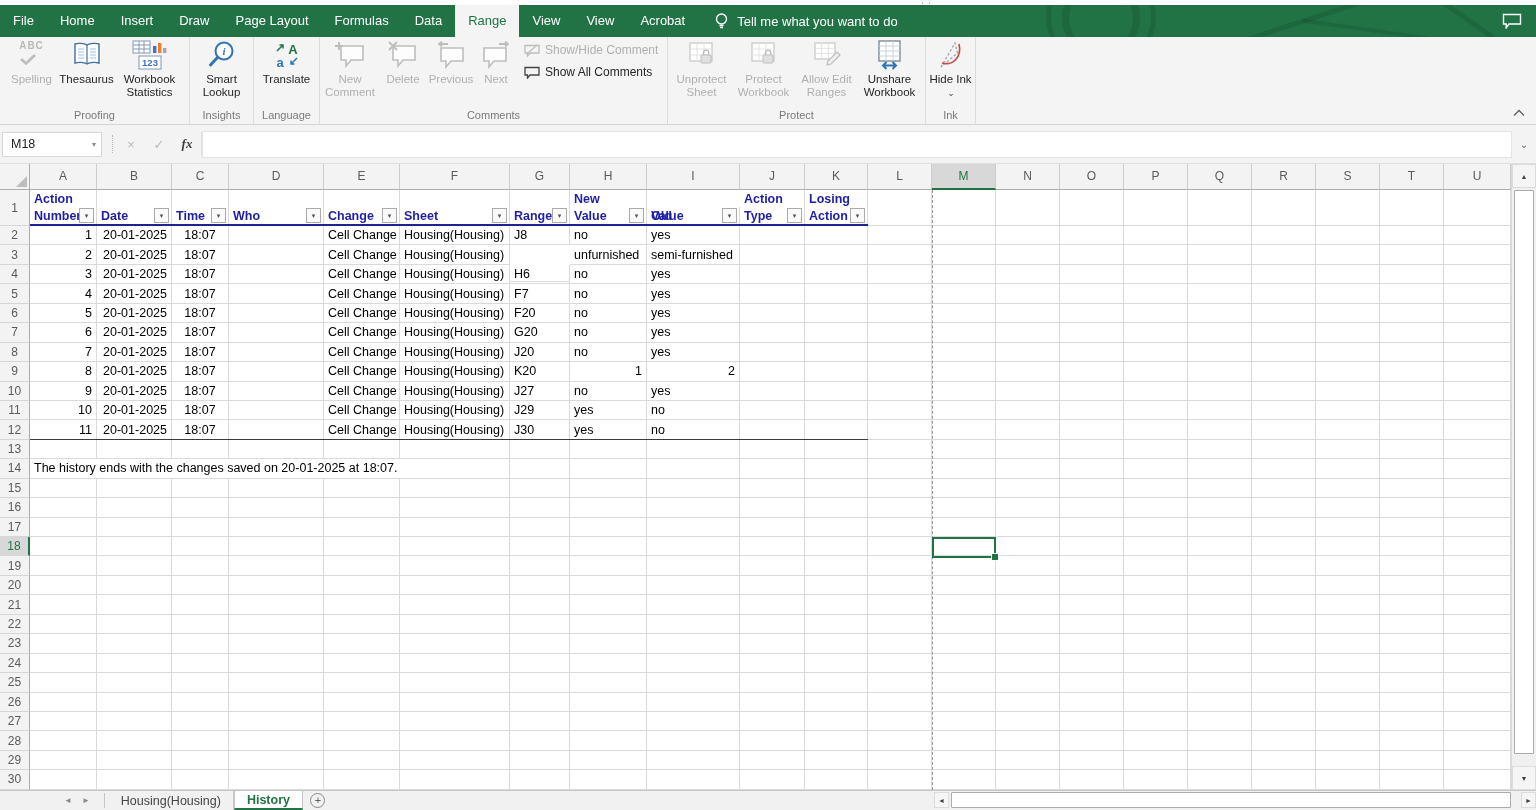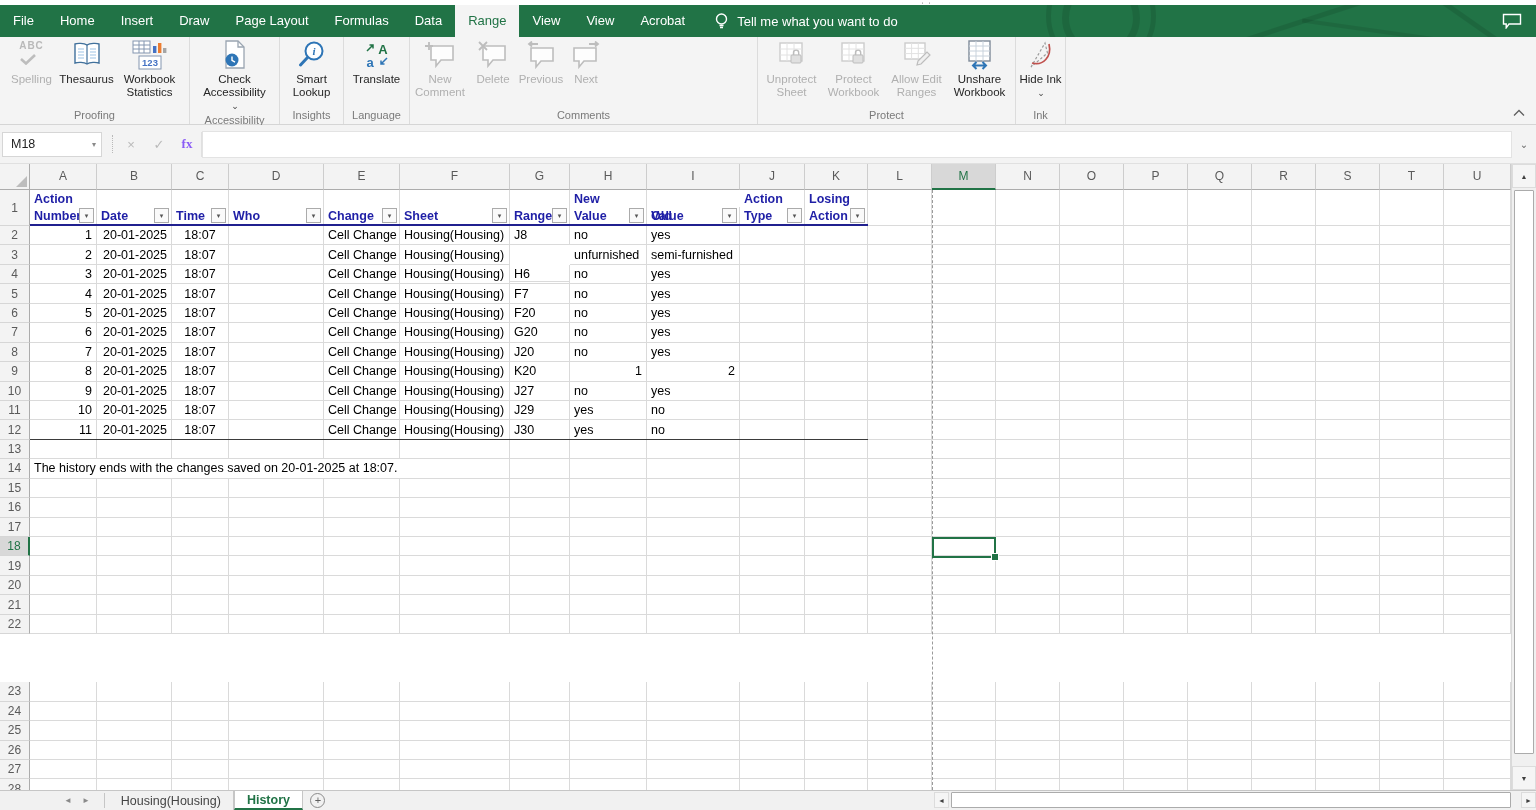--- a/index.html
+++ b/index.html
@@ -38,21 +38,21 @@
                    align-items:center;justify-content:center;}
   
   .formulabar{position:absolute;top:125px;left:0;width:1536px;height:39px;background:#f3f3f3;
               border-bottom:1px solid #e0e0e0;display:flex;align-items:center;box-sizing:border-box;z-index:4;}
   .namebox{width:100px;height:25px;background:#fff;border:1px solid #d6d6d6;margin-left:2px;
            display:flex;align-items:center;font-size:12.5px;color:#222;box-sizing:border-box;}
   .namebox .nbtext{padding-left:8px;flex:1;}
   .nb-arrow{font-size:8px;color:#8a8a8a;padding-right:5px;}
   .fb-dots{width:10px;height:18px;border-right:1px dotted #b9b9b9;margin-right:4px;}
   .fb-btn{width:28px;height:25px;display:flex;align-items:center;justify-content:center;font-size:13px;color:#b9b9b9;}
-  .fb-btn.fx{color:#8b5cf6;font-family:"Liberation Serif",serif;font-weight:bold;border-right:1px solid #e0e0e0;}
+  .fb-btn.fx{color:#404040;font-family:"Liberation Serif",serif;font-style:italic;font-weight:bold;border-right:1px solid #e0e0e0;}
   .fb-input{flex:1;height:25px;border:1px solid #e3e3e3;background:#fff;outline:none;
             font-size:12.5px;padding:0 6px;font-family:"Liberation Sans",sans-serif;}
   .fb-expand{width:24px;text-align:center;font-size:10px;color:#6a6a6a;}
   
   #grid{position:absolute;top:164px;left:0;width:1511px;height:626px;background:#fff;overflow:hidden;}
   .colhdr-row{display:flex;height:26px;}
   .corner{width:30px;background:#f3f3f3;border-right:1px solid #acacac;border-bottom:1px solid #acacac;
           box-sizing:border-box;position:relative;flex:none;}
   .corner:after{content:"";position:absolute;right:2px;bottom:2px;border-style:solid;
           border-width:0 0 11px 11px;border-color:transparent transparent #bdbdbd transparent;}
@@ -183,36 +183,20 @@
               <rect x="7" y="16" width="22" height="13" fill="#fff" stroke="#8496b0"></rect>
               <text x="18" y="26" font-size="9.5" fill="#4472c4" text-anchor="middle" font-weight="bold" font-family="Liberation Sans, sans-serif">123</text>
             </svg>
           </div>
           <div class="lbl"><span>Workbook Statistics</span></div>
         </div>
       </div>
       <div class="rgroup-label">Proofing</div>
     </div>
 
-    <div class="rgroup" style="width:90px">
-      <div class="rgroup-body">
-        <div class="rbtn" style="width:70px">
-          <div class="icon">
-            <svg width="26" height="30" viewBox="0 0 26 30">
-              <path d="M4 1 h12 l6 6 v21 h-18 z" fill="#fff" stroke="#9aa5b1" stroke-width="1.3"></path>
-              <path d="M16 1 v6 h6" fill="none" stroke="#9aa5b1" stroke-width="1.3"></path>
-              <circle cx="10" cy="20" r="6.5" fill="#2e75b6"></circle>
-              <path d="M10 16.5 v3.9 l3 1.7" stroke="#fff" stroke-width="1.4" fill="none"></path>
-            </svg>
-          </div>
-          <div class="lbl"><span>Check Accessibility</span> <span class="chev">⌄</span></div>
-        </div>
-      </div>
-      <div class="rgroup-label">Accessibility</div>
-    </div>
 
     <div class="rgroup" style="width:64px">
       <div class="rgroup-body">
         <div class="rbtn" style="width:52px">
           <div class="icon">
             <svg width="30" height="30" viewBox="0 0 30 30">
               <circle cx="17" cy="11" r="8.5" fill="#fff" stroke="#2e75b6" stroke-width="2"></circle>
               <line x1="10.5" y1="17.5" x2="3.5" y2="25" stroke="#2e75b6" stroke-width="3" stroke-linecap="round"></line>
               <text x="17" y="15" font-size="11" fill="#2e75b6" text-anchor="middle" font-weight="bold" font-style="italic" font-family="Liberation Serif, serif">i</text>
             </svg>
@@ -270,20 +254,35 @@
           <div class="lbl"><span>Previous</span></div>
         </div>
         <div class="rbtn disabled" style="width:40px">
           <div class="icon">
             <svg width="30" height="28" viewBox="0 0 30 28">
               <path d="M3 7 h22 v13 h-12 l-5 6 v-6 h-5 z" fill="#fdfdfd" stroke="#bdbdbd" stroke-width="1.6"></path>
               <path d="M18 3 h9 M24 0.5 L27 3 L24 5.5" stroke="#bdbdbd" stroke-width="1.8" fill="none"></path>
             </svg>
           </div>
           <div class="lbl"><span>Next</span></div>
+        </div>
+        <div class="smalls">
+          <div class="sbtn disabled">
+            <svg width="16" height="13" viewBox="0 0 16 13">
+              <path d="M1 1.5 h14 v7.5 h-9 l-2.5 3 v-3 h-2.5 z" fill="none" stroke="#bdbdbd" stroke-width="1.3"></path>
+              <path d="M2.5 10.5 L13 1" stroke="#bdbdbd" stroke-width="1.1"></path>
+            </svg>
+            <span>Show/Hide Comment</span>
+          </div>
+          <div class="sbtn">
+            <svg width="16" height="13" viewBox="0 0 16 13">
+              <path d="M1 1.5 h14 v7.5 h-9 l-2.5 3 v-3 h-2.5 z" fill="none" stroke="#444" stroke-width="1.3"></path>
+            </svg>
+            <span>Show All Comments</span>
+          </div>
         </div>
       </div>
       <div class="rgroup-label">Comments</div>
     </div>
 
     <div class="rgroup" style="width:258px">
       <div class="rgroup-body">
         <div class="rbtn disabled" style="width:60px">
           <div class="icon">
             <svg width="30" height="28" viewBox="0 0 30 28">
@@ -945,21 +944,21 @@
         <div class="cell" style="width: 64px;"></div>
         <div class="cell" style="width: 64px;"></div>
         <div class="cell" style="width: 64px;"></div>
         <div class="cell" style="width: 64px;"></div>
         <div class="cell" style="width: 64px;"></div>
         <div class="cell" style="width: 64px;"></div>
         <div class="cell" style="width: 64px;"></div>
         <div class="cell" style="width: 64px;"></div>
         <div class="cell" style="width: 67px;"></div>
       </div>
-      <div class="grid-row" style="height: 19.4483px; margin-top: 48px;">
+      <div class="grid-row" style="height: 19.4483px;">
         <div class="rowhdr">23</div>
         <div class="cell" style="width: 67px;"></div>
         <div class="cell" style="width: 75px;"></div>
         <div class="cell" style="width: 57px;"></div>
         <div class="cell" style="width: 95px;"></div>
         <div class="cell" style="width: 76px;"></div>
         <div class="cell" style="width: 110px;"></div>
         <div class="cell" style="width: 60px;"></div>
         <div class="cell" style="width: 77px;"></div>
         <div class="cell" style="width: 93px;"></div>

